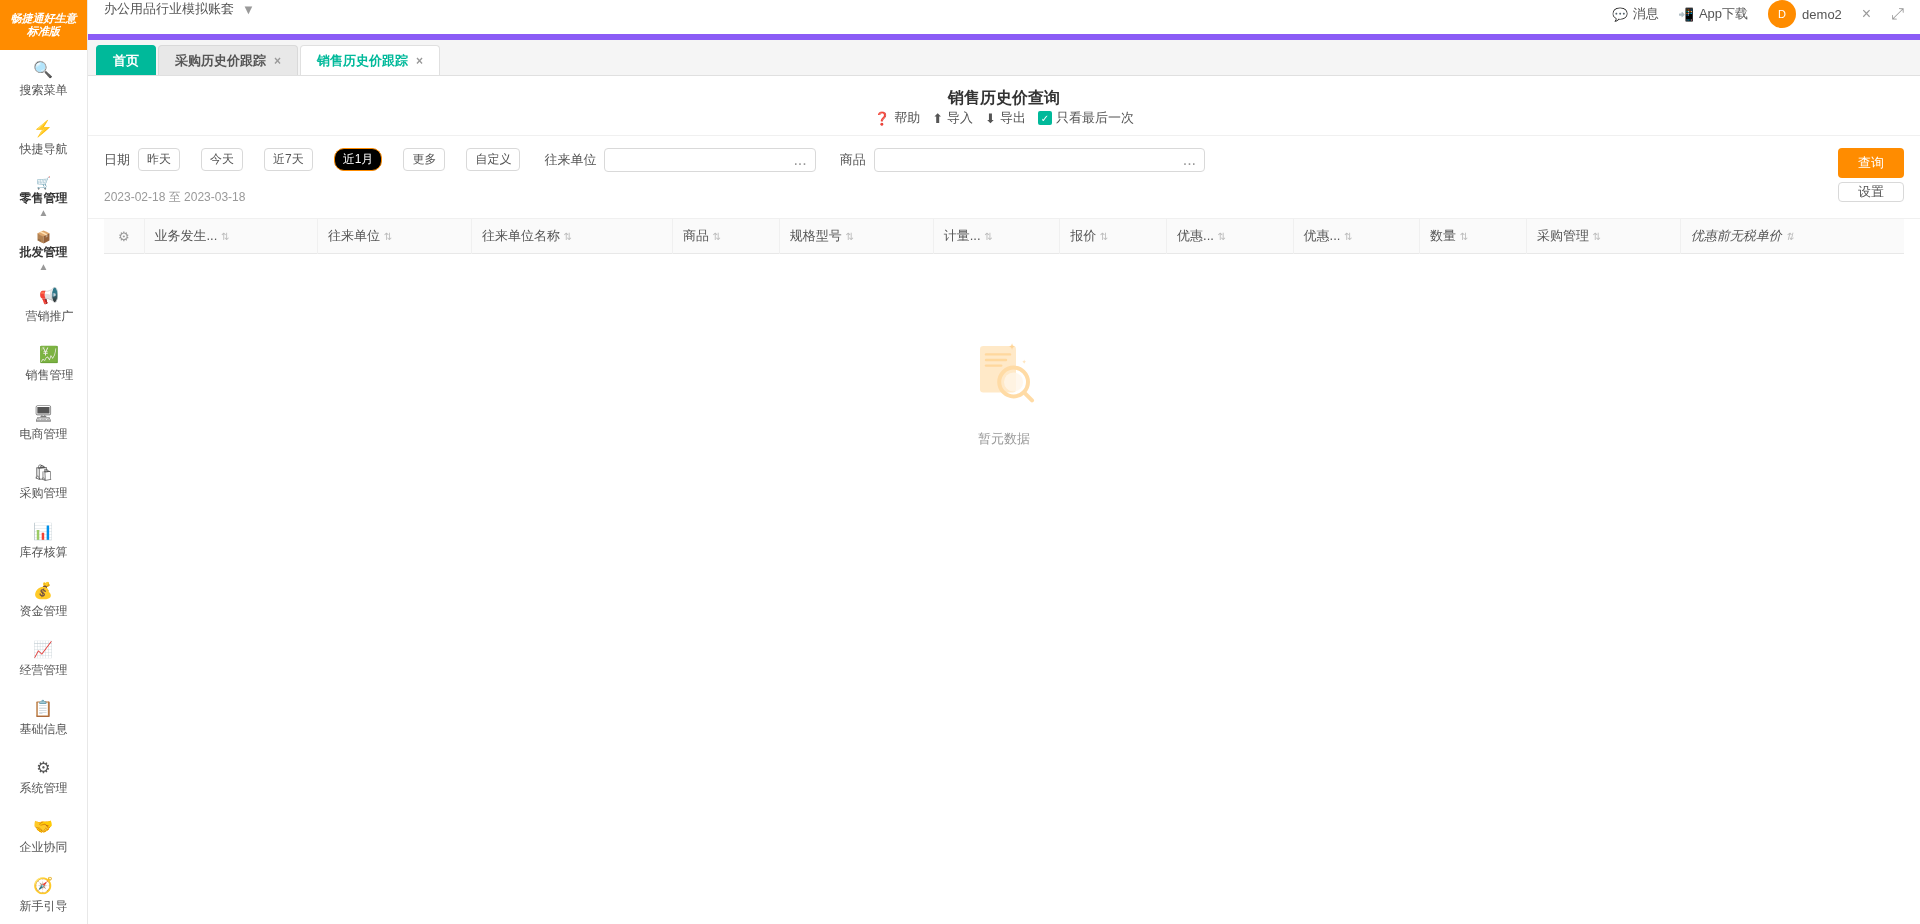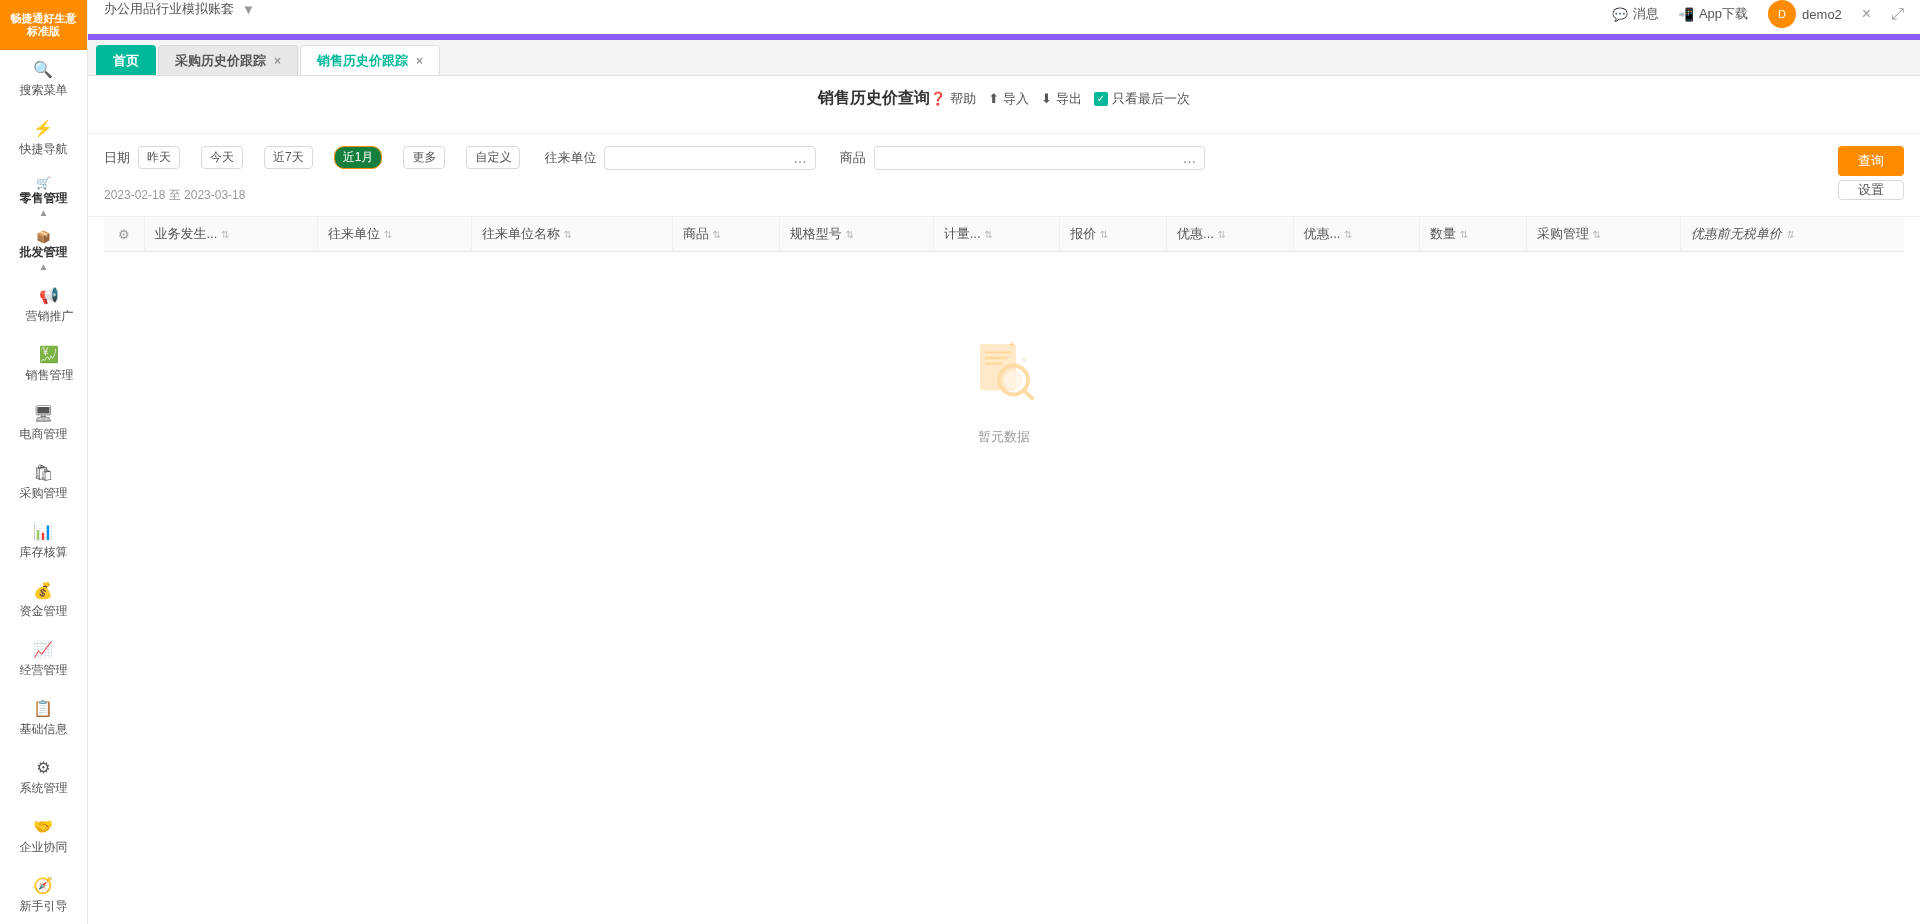--- a/index.html
+++ b/index.html
@@ -1,20 +1,20 @@
 <!DOCTYPE html>
 <html><head>
   <meta charset="utf-8">
   <style>
     * { box-sizing: border-box; margin: 0; padding: 0; }
     body { font-family: "Microsoft YaHei", "PingFang SC", sans-serif; font-size: 13px; background: #f5f5f5; color: #333; height: 924px; overflow: hidden; display: flex; }
 
     
     .sidebar { width: 88px; background: #fff; border-right: 1px solid #e8e8e8; display: flex; flex-direction: column; align-items: center; padding-top: 0; height: 924px; overflow-y: auto; flex-shrink: 0; }
-    .sidebar-logo { width: 88px; height: 50px; background: #ff8c00; display: flex; align-items: center; justify-content: center; flex-direction: column; flex-shrink: 0; }
+    .sidebar-logo { width: 88px; height: 50px; background: #ff8c00; display: flex; align-items: center; justify-content: center; flex-direction: column; flex-shrink: 0; font-style: italic; }
     .sidebar-logo-text { color: #fff; font-size: 11px; font-weight: bold; line-height: 1.2; text-align: center; }
 
     .sidebar-item { width: 100%; padding: 10px 0; display: flex; flex-direction: column; align-items: center; cursor: pointer; color: #555; font-size: 12px; border-bottom: none; }
     .sidebar-item .icon { font-size: 16px; margin-bottom: 3px; }
 
     .sidebar-section { width: 100%; padding: 8px 0 4px; display: flex; flex-direction: column; align-items: center; cursor: pointer; color: #333; font-size: 12px; font-weight: bold; }
     .sidebar-section .arrow { font-size: 10px; color: #999; }
 
     
     .main-area { flex: 1; display: flex; flex-direction: column; height: 924px; overflow: hidden; }
@@ -30,34 +30,34 @@
     .tabs-bar { height: 36px; background: #f5f5f5; display: flex; align-items: flex-end; padding: 0 8px; flex-shrink: 0; border-bottom: 1px solid #e0e0e0; }
     .tab { height: 30px; padding: 0 16px; background: #e8e8e8; border: 1px solid #d9d9d9; border-bottom: none; border-radius: 4px 4px 0 0; display: flex; align-items: center; gap: 8px; cursor: pointer; font-size: 13px; color: #555; margin-right: 2px; font-weight: bold; }
     .tab.active { background: #fff; color: #00b99a; border-color: #e0e0e0; }
     .tab-home { background: #00b99a; color: #fff; border-color: #00b99a; }
     .tab-close { font-size: 12px; color: #999; cursor: pointer; }
 
     
     .content-area { flex: 1; background: #fff; overflow: auto; padding: 0; }
 
     
-    .page-header { padding: 12px 16px 24px; display: flex; align-items: center; justify-content: center; border-bottom: 1px solid #f0f0f0; }
+    .page-header { padding: 12px 16px 8px; display: flex; align-items: center; justify-content: flex-start; border-bottom: 1px solid #f0f0f0; flex-direction: column; }
     .page-title { font-size: 16px; font-weight: bold; color: #333; }
     .page-actions { display: flex; align-items: center; gap: 12px; color: #555; font-size: 13px; }
     .page-actions .action-btn { display: flex; align-items: center; gap: 4px; cursor: pointer; }
     .checkbox-label { display: flex; align-items: center; gap: 4px; cursor: pointer; }
     .checkbox-checked { width: 14px; height: 14px; background: #00b99a; border-radius: 2px; display: flex; align-items: center; justify-content: center; color: #fff; font-size: 10px; }
 
     
     .filter-area { padding: 12px 16px; background: #fff; border-bottom: 1px solid #f0f0f0; }
     .filter-item { display: flex; align-items: center; gap: 8px; }
     .filter-label { color: #555; font-size: 13px; white-space: nowrap; }
     .date-buttons { display: flex; align-items: center; gap: 21px; }
     .date-btn { padding: 2px 8px; border: 1px solid #d9d9d9; border-radius: 4px; cursor: pointer; font-size: 12px; color: #555; background: #fff; }
-    .date-btn.active { background: #15803d; color: #fff; border-color: #ff8c00; border-radius: 10px; }
+    .date-btn.active { background: #000000; color: #fff; border-color: #ff8c00; border-radius: 10px; }
     .date-range { font-size: 12px; color: #999; margin-top: 14px; }
     .filter-input-wrap { display: flex; align-items: center; border: 1px solid #d9d9d9; border-radius: 4px; padding: 2px 8px; min-width: 200px; background: #fff; }
     .filter-input-wrap input { border: none; outline: none; font-size: 13px; width: 100%; }
     .filter-dots { color: #999; font-size: 16px; cursor: pointer; }
     .query-btn { background: #ff8c00; color: #fff; border: none; border-radius: 4px; padding: 6px 20px; cursor: pointer; font-size: 13px; }
     .settings-btn { background: #fff; color: #555; border: 1px solid #d9d9d9; border-radius: 4px; padding: 0 16px; cursor: pointer; font-size: 13px; }
 
     .filter-section { display: flex; align-items: flex-start; gap: 24px; flex-wrap: wrap; }
     .filter-col { display: flex; flex-direction: column; gap: 4px; }
 

